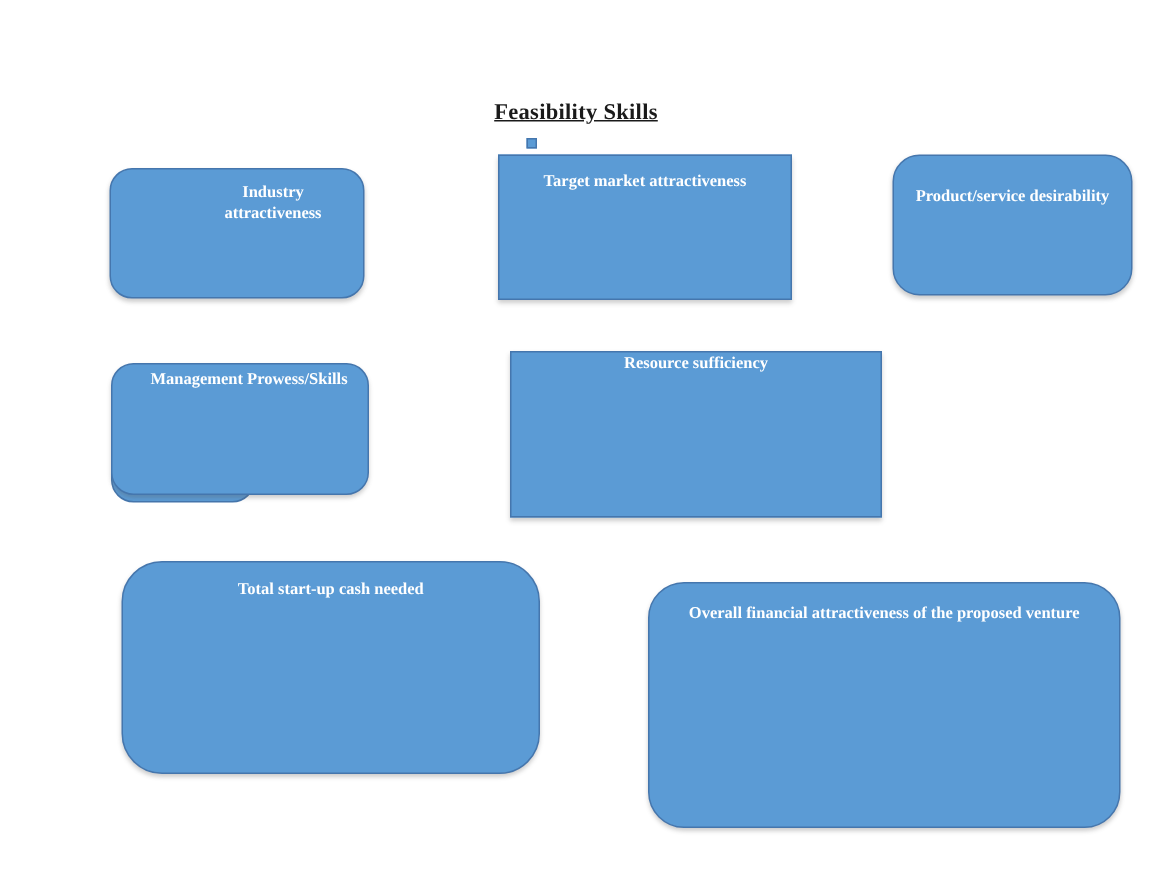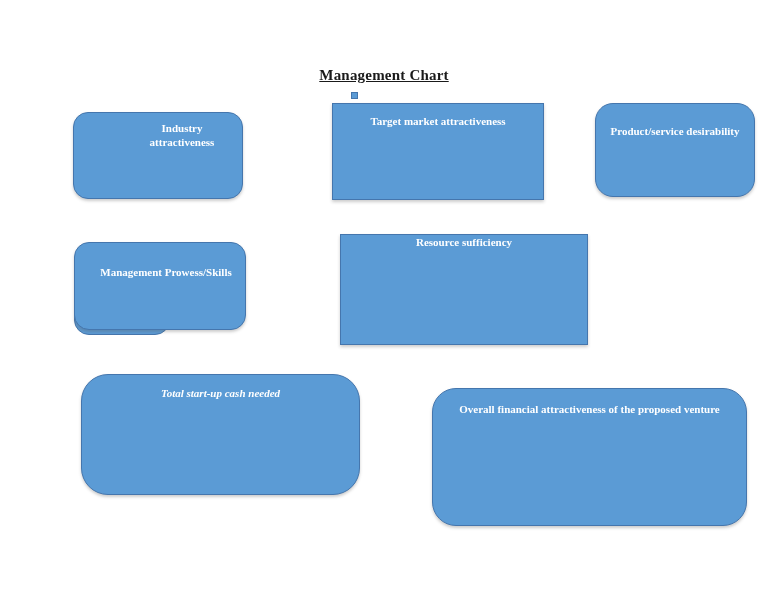--- a/index.html
+++ b/index.html
@@ -50,43 +50,43 @@
     padding:0 6px;
   }
   .small-square{
     left:351px;top:92px;width:7px;height:7px;
     border:1px solid var(--shape-border);
     box-shadow:none;
     z-index:3;
   }
   .s-industry{left:73px;top:112px;width:170px;height:87px;border-radius:15px;}
   .s-industry .lbl{padding-top:9px;margin-left:48px;}
-  .s-target{left:332px;top:103px;width:212px;height:97px;border-radius:0;}
+  .s-target{left:332px;top:103px;width:196px;height:97px;border-radius:0;}
   .s-target .lbl{padding-top:11px;}
   .s-product{left:595px;top:103px;width:160px;height:94px;border-radius:18px;}
   .s-product .lbl{padding-top:21px;}
   .s-management{left:74px;top:242px;width:172px;height:88px;border-radius:15px;}
-  .s-management .lbl{padding-top:23px;margin-left:12px;}
+  .s-management .lbl{padding-top:4px;margin-left:12px;}
   .s-management-back{
     left:74px;top:247px;width:96px;height:88px;border-radius:15px;
     z-index:1;box-shadow:none;
   }
   .s-resource{left:340px;top:234px;width:248px;height:111px;border-radius:0;}
   .s-resource .lbl{padding-top:1px;}
-  .s-cash{left:81px;top:374px;width:279px;height:121px;border-radius:27px;font-style:italic;}
+  .s-cash{left:81px;top:374px;width:279px;height:142px;border-radius:27px;}
   .s-cash .lbl{padding-top:12px;}
-  .s-overall{left:432px;top:388px;width:315px;height:138px;border-radius:24px;}
+  .s-overall{left:432px;top:388px;width:315px;height:164px;border-radius:24px;}
   .s-overall .lbl{padding-top:14px;}
 </style>
 </head>
 <body>
 
 <div class="page">
 
-  <h1 class="title">Management Chart</h1>
+  <h1 class="title">Feasibility Skills</h1>
 
   <div class="shape small-square"></div>
 
   <div class="shape s-industry">
     <span class="lbl">Industry attractiveness</span>
   </div>
 
   <div class="shape s-target">
     <span class="lbl">Target market attractiveness</span>
   </div>

